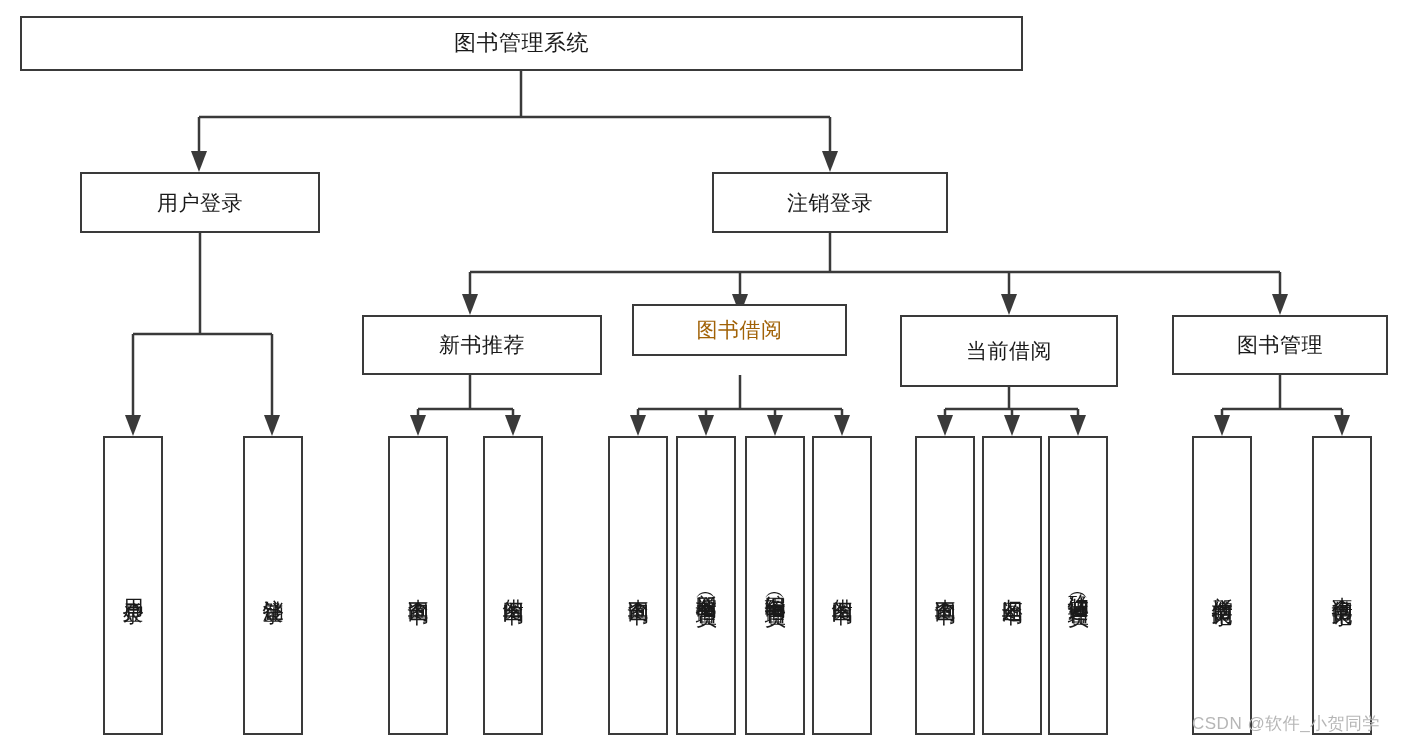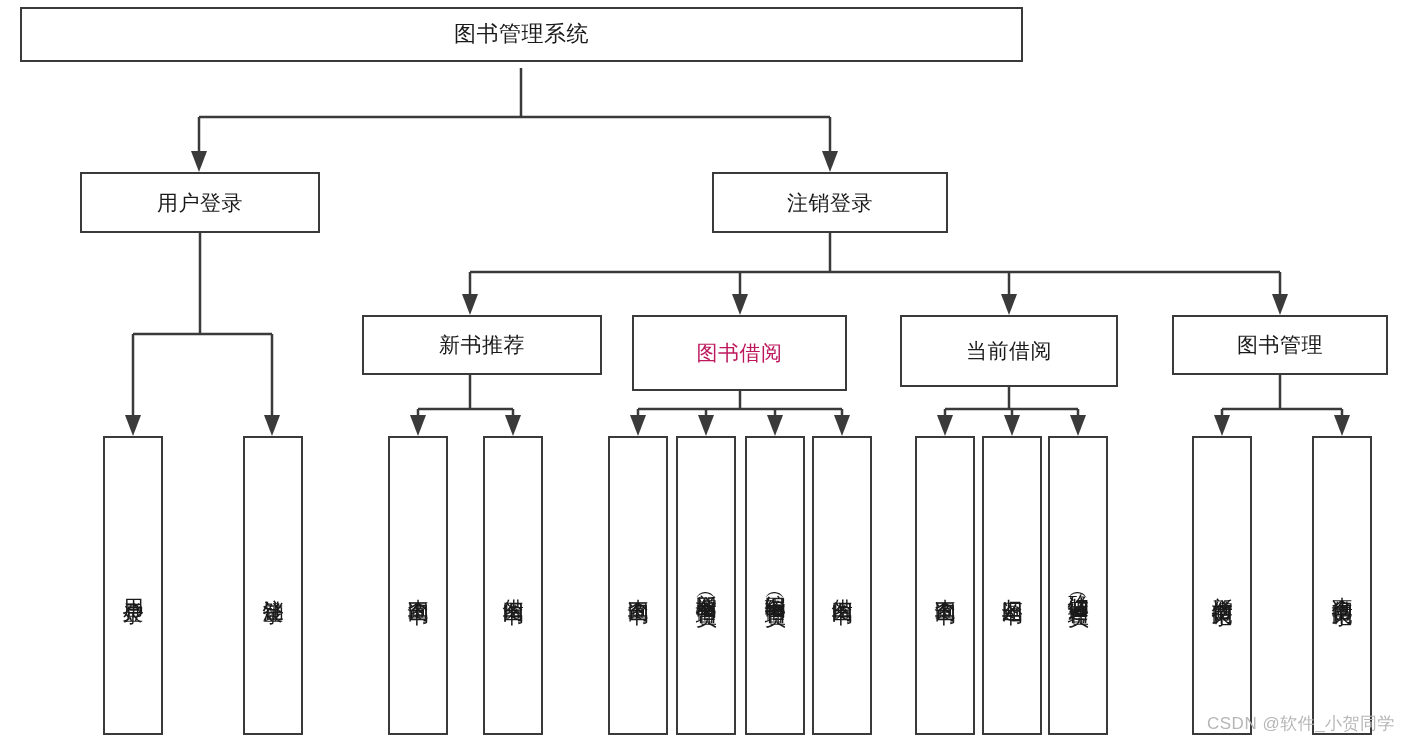--- a/index.html
+++ b/index.html
@@ -54,21 +54,20 @@
   .node-root {
     font-size: 22px;
   }
   #watermark {
     position: absolute;
     font-size: 17px;
     color: #b6b6b6;
     white-space: nowrap;
     letter-spacing: 0.5px;
     pointer-events: none;
-    margin-left: 15px;
   }
 </style>
 </head>
 <body>
 
 <div id="canvas">
   <svg id="wires" viewBox="0 0 1405 747" xmlns="http://www.w3.org/2000/svg">
       <line x1="521" y1="68" x2="521" y2="117" stroke="#3a3a3a" stroke-width="2.5"></line>
       <line x1="199" y1="117" x2="830" y2="117" stroke="#3a3a3a" stroke-width="2.5"></line>
       <line x1="199" y1="117" x2="199" y2="151" stroke="#3a3a3a" stroke-width="2.5"></line>
@@ -116,25 +115,25 @@
       <line x1="1078" y1="409" x2="1078" y2="415" stroke="#3a3a3a" stroke-width="2.5"></line>
       <polygon points="1070,415 1086,415 1078,436" fill="#3a3a3a"></polygon>
       <line x1="1280" y1="375" x2="1280" y2="409" stroke="#3a3a3a" stroke-width="2.5"></line>
       <line x1="1222" y1="409" x2="1342" y2="409" stroke="#3a3a3a" stroke-width="2.5"></line>
       <line x1="1222" y1="409" x2="1222" y2="415" stroke="#3a3a3a" stroke-width="2.5"></line>
       <polygon points="1214,415 1230,415 1222,436" fill="#3a3a3a"></polygon>
       <line x1="1342" y1="409" x2="1342" y2="415" stroke="#3a3a3a" stroke-width="2.5"></line>
       <polygon points="1334,415 1350,415 1342,436" fill="#3a3a3a"></polygon>
     </svg>
   <div id="nodes-layer">
-      <div class="node node-h node-root" style="left: 20px; top: 7px; width: 1003px; height: 55px; border-color: rgb(58, 58, 58); background: rgb(255, 255, 255); color: rgb(26, 26, 26);">图书管理系统</div>
+      <div class="node node-h node-root" style="left: 20px; top: 16px; width: 1003px; height: 55px; border-color: rgb(58, 58, 58); background: rgb(255, 255, 255); color: rgb(26, 26, 26);">图书管理系统</div>
       <div class="node node-h" style="left: 80px; top: 172px; width: 240px; height: 61px; border-color: rgb(58, 58, 58); background: rgb(255, 255, 255); color: rgb(26, 26, 26);">用户登录</div>
       <div class="node node-h" style="left: 712px; top: 172px; width: 236px; height: 61px; border-color: rgb(58, 58, 58); background: rgb(255, 255, 255); color: rgb(26, 26, 26);">注销登录</div>
       <div class="node node-h" style="left: 362px; top: 315px; width: 240px; height: 60px; border-color: rgb(58, 58, 58); background: rgb(255, 255, 255); color: rgb(26, 26, 26);">新书推荐</div>
-      <div class="node node-h" style="left: 632px; top: 315px; width: 215px; height: 76px; border-color: rgb(58, 58, 58); background: rgb(255, 255, 255); color: #be185d;">图书借阅</div>
+      <div class="node node-h" style="left: 632px; top: 304px; width: 215px; height: 52px; border-color: rgb(58, 58, 58); background: rgb(255, 255, 255); color: #a16207;">图书借阅</div>
       <div class="node node-h" style="left: 900px; top: 315px; width: 218px; height: 72px; border-color: rgb(58, 58, 58); background: rgb(255, 255, 255); color: rgb(26, 26, 26);">当前借阅</div>
       <div class="node node-h" style="left: 1172px; top: 315px; width: 216px; height: 60px; border-color: rgb(58, 58, 58); background: rgb(255, 255, 255); color: rgb(26, 26, 26);">图书管理</div>
       <div class="node node-v" style="left: 103px; top: 436px; width: 60px; height: 299px; border-color: rgb(58, 58, 58); background: rgb(255, 255, 255); color: rgb(26, 26, 26);">用户登录</div>
       <div class="node node-v" style="left: 243px; top: 436px; width: 60px; height: 299px; border-color: rgb(58, 58, 58); background: rgb(255, 255, 255); color: rgb(26, 26, 26);">注销登录</div>
       <div class="node node-v" style="left: 388px; top: 436px; width: 60px; height: 299px; border-color: rgb(58, 58, 58); background: rgb(255, 255, 255); color: rgb(26, 26, 26);">查询图书</div>
       <div class="node node-v" style="left: 483px; top: 436px; width: 60px; height: 299px; border-color: rgb(58, 58, 58); background: rgb(255, 255, 255); color: rgb(26, 26, 26);">借阅图书</div>
       <div class="node node-v" style="left: 608px; top: 436px; width: 60px; height: 299px; border-color: rgb(58, 58, 58); background: rgb(255, 255, 255); color: rgb(26, 26, 26);">查询图书</div>
       <div class="node node-v" style="left: 676px; top: 436px; width: 60px; height: 299px; border-color: rgb(58, 58, 58); background: rgb(255, 255, 255); color: rgb(26, 26, 26);">新增图书（管理员）</div>
       <div class="node node-v" style="left: 745px; top: 436px; width: 60px; height: 299px; border-color: rgb(58, 58, 58); background: rgb(255, 255, 255); color: rgb(26, 26, 26);">编辑图书（管理员）</div>
       <div class="node node-v" style="left: 812px; top: 436px; width: 60px; height: 299px; border-color: rgb(58, 58, 58); background: rgb(255, 255, 255); color: rgb(26, 26, 26);">借阅图书</div>

